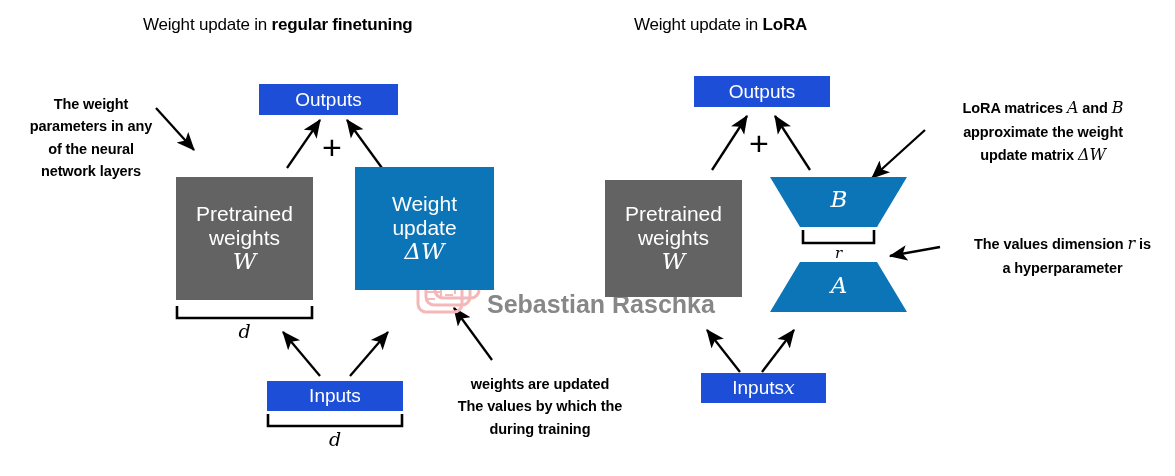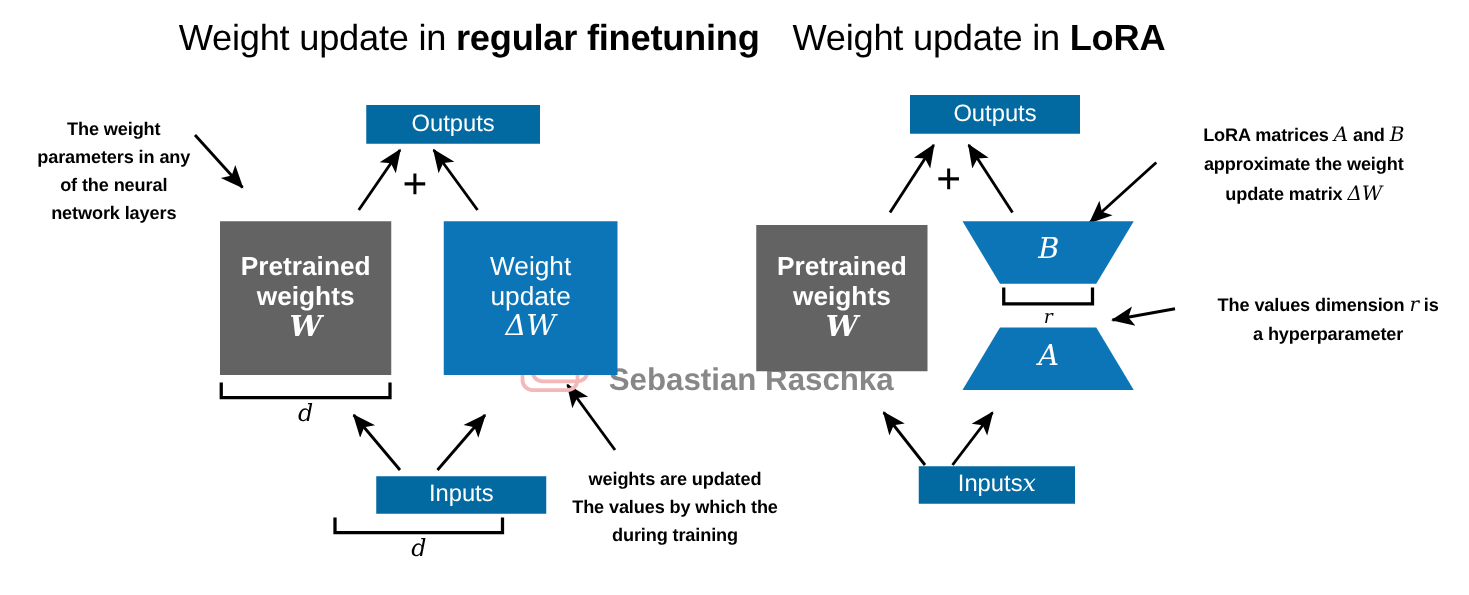--- a/index.html
+++ b/index.html
@@ -15,40 +15,40 @@
     width: 1175px;
     height: 476px;
     background: #ffffff;
     overflow: hidden;
   }
   .abs { position: absolute; }
 
   
   .title {
     font-family: "Liberation Sans", sans-serif;
-    font-size: 29px;
+    font-size: 17px;
     color: #000000;
     white-space: nowrap;
     letter-spacing: -0.2px;
   }
   .title b { font-weight: bold; }
 
   
   .box {
     display: flex;
     flex-direction: column;
     align-items: center;
     justify-content: center;
     color: #ffffff;
     font-family: "Liberation Sans", sans-serif;
     line-height: 1.12;
     text-align: center;
   }
-  .box-black { background: #0369a1; font-size: 19px; margin-left: 34px; }
-  .box-gray  { background: #636363; font-size: 21px; font-weight: bold; }
+  .box-black { background: #1d4ed8; font-size: 19px; }
+  .box-gray  { background: #636363; font-size: 21px; }
   .box-blue  { background: #0c75b7; font-size: 21px; }
   .mathvar {
     font-family: "DejaVu Serif", serif;
     font-style: italic;
     font-size: 23px;
   }
   .mathvar-sm {
     font-family: "DejaVu Serif", serif;
     font-style: italic;
     font-size: 19px;
@@ -188,21 +188,21 @@
   </div>
 
   <div class="abs plus" style="left:322px; top:130px;">+</div>
 
   <div class="abs box box-gray" style="left:176px; top:177px; width:137px; height:123px;">
     <span>Pretrained</span>
     <span>weights</span>
     <span class="mathvar">W</span>
   </div>
 
-  <div class="abs box box-blue" style="left:355px; top:177px; width:139px; height:123px;">
+  <div class="abs box box-blue" style="left:355px; top:167px; width:139px; height:123px;">
     <span>Weight</span>
     <span>update</span>
     <span class="mathvar">ΔW</span>
   </div>
 
   <div class="abs dimlabel" style="left:177px; top:320px; width:135px;">d</div>
 
   <div class="abs box box-black" style="left:267px; top:381px; width:136px; height:30px;">
     <span>Inputs</span>
   </div>

